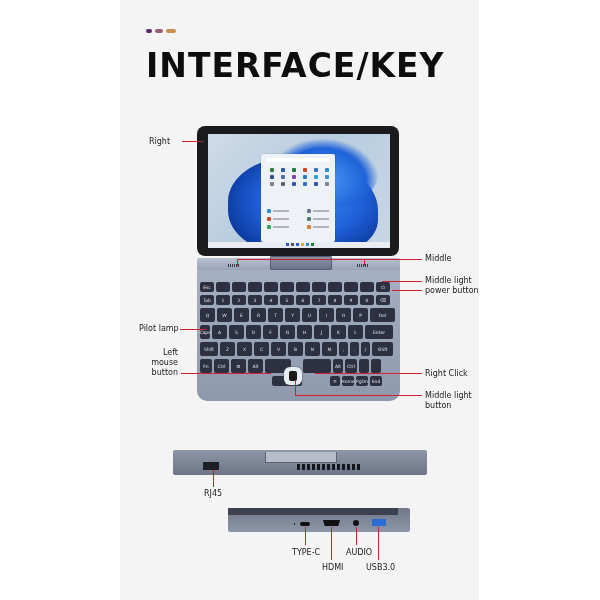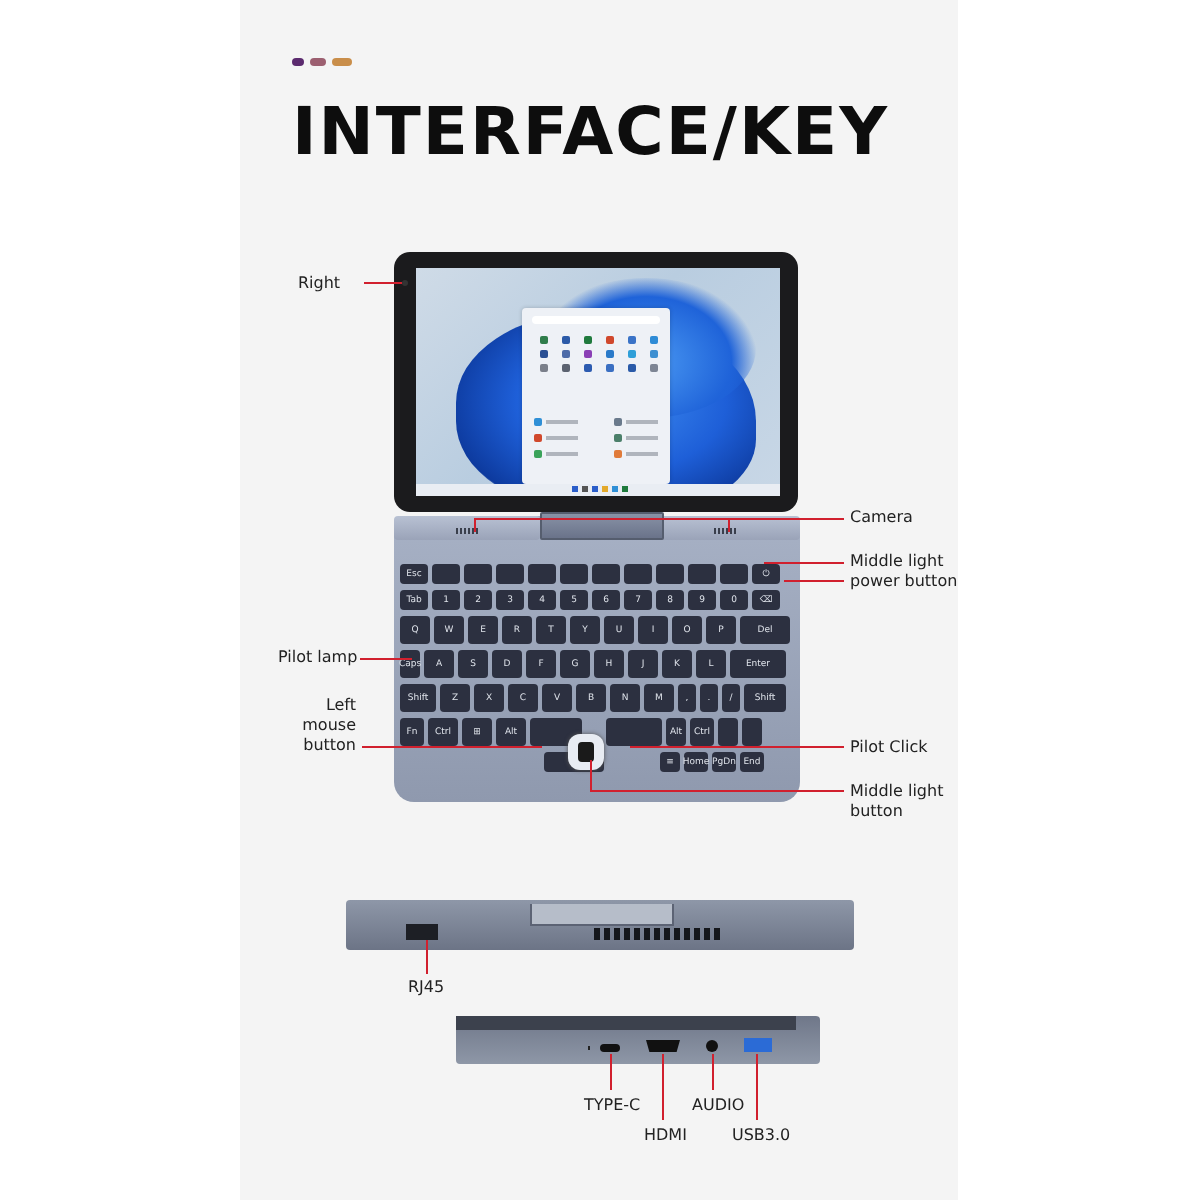--- a/index.html
+++ b/index.html
@@ -233,40 +233,40 @@
     <div class="key" style="width:12px">End</div>
   </div>
 </div>
 <div class="trackpt">
   <div class="trackpt-in"></div>
 </div>
 
 <div class="label" style="left:149px;top:137px">Right</div>
 <div class="line" style="left:182px;top:141px;width:19px"></div>
 
-<div class="label" style="left:425px;top:254px">Camera</div>
+<div class="label" style="left:425px;top:254px">Middle</div>
 <div class="line" style="left:237px;top:259px;width:185px"></div>
 <div class="vline" style="left:237px;top:259px;height:7px"></div>
 <div class="vline" style="left:364px;top:259px;height:7px"></div>
 
 <div class="label" style="left:425px;top:276px">Middle light</div>
 <div class="line" style="left:382px;top:281px;width:40px"></div>
 <div class="label" style="left:425px;top:286px">power button</div>
 <div class="line" style="left:392px;top:290px;width:30px"></div>
 
 <div class="label" style="left:139px;top:324px">Pilot lamp</div>
 <div class="line" style="left:180px;top:329px;width:26px"></div>
 
 <div class="label" style="left:137px;top:348px;text-align:right;width:41px">
   <div>Left mouse</div>
   <div>button</div>
 </div>
 <div class="line" style="left:181px;top:373px;width:90px"></div>
 
-<div class="label" style="left:425px;top:369px">Pilot Click</div>
+<div class="label" style="left:425px;top:369px">Right Click</div>
 <div class="line" style="left:315px;top:373px;width:107px"></div>
 
 <div class="label" style="left:425px;top:391px">
   <div>Middle light</div>
   <div>button</div>
 </div>
 <div class="vline" style="left:295px;top:380px;height:16px"></div>
 <div class="line" style="left:295px;top:395px;width:127px"></div>
 
 <div class="side1"></div>

